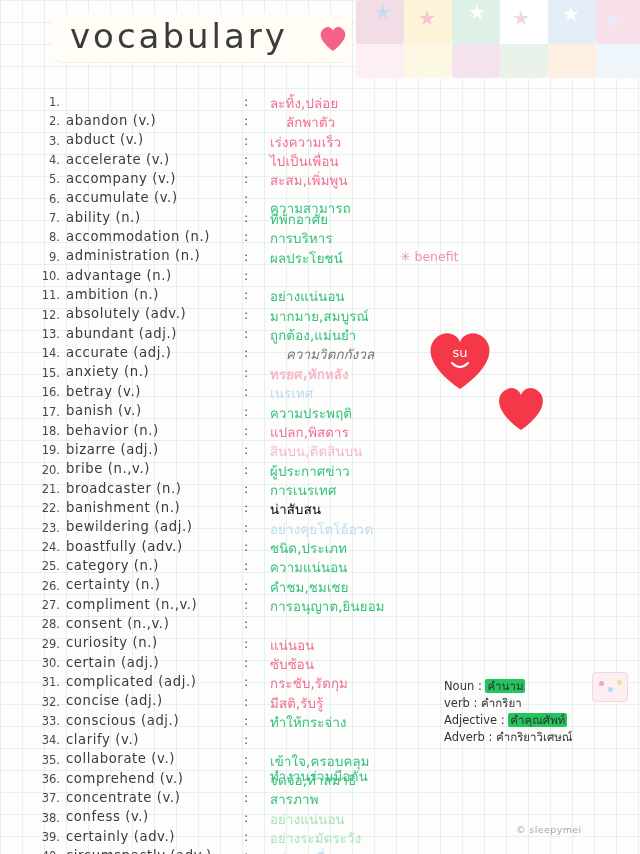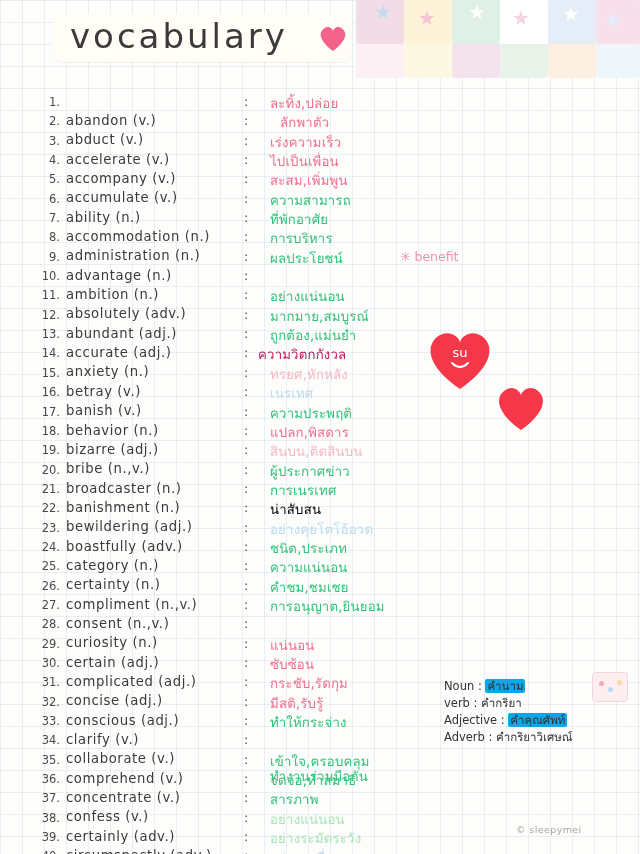--- a/index.html
+++ b/index.html
@@ -128,21 +128,21 @@
   #legend {
     position: absolute;
     left: 444px; top: 678px;
     width: 165px;
     font-size: 11.5px;
     line-height: 17px;
     color: #333;
   }
   #legend div { position: relative; white-space: nowrap; }
   .hl-yellow {
-    background: #0ea5e9;
+    background: #22c55e;
     padding: 0 2px;
     border-radius: 2px;
   }
   #legend-sticker {
     position: absolute;
     left: 592px; top: 672px;
     width: 34px; height: 28px;
     background: #fdeef2;
     border: 1px solid #f3d5de;
     border-radius: 4px;
@@ -201,21 +201,21 @@
       <div class="row">
         <span class="num">1.</span>
         <span class="word">abandon (v.)</span>
         <span class="colon" style="left: 210px;">:</span>
         <span class="thai" style="left: 236px; color: rgb(242, 109, 143);">ละทิ้ง,ปล่อย</span>
       </div>
       <div class="row">
         <span class="num">2.</span>
         <span class="word">abduct (v.)</span>
         <span class="colon" style="left: 210px;">:</span>
-        <span class="thai" style="left: 246px; color: rgb(242, 109, 143); font-family: Liberation Mono, monospace;">ลักพาตัว</span>
+        <span class="thai" style="left: 252px; color: rgb(242, 109, 143); font-family: Liberation Mono, monospace;">ลักพาตัว</span>
       </div>
       <div class="row">
         <span class="num">3.</span>
         <span class="word">accelerate (v.)</span>
         <span class="colon" style="left: 210px;">:</span>
         <span class="thai" style="left: 236px; color: rgb(242, 109, 143);">เร่งความเร็ว</span>
       </div>
       <div class="row">
         <span class="num">4.</span>
         <span class="word">accompany (v.)</span>
@@ -225,21 +225,21 @@
       <div class="row">
         <span class="num">5.</span>
         <span class="word">accumulate (v.)</span>
         <span class="colon" style="left: 210px;">:</span>
         <span class="thai" style="left: 236px; color: rgb(242, 109, 143);">สะสม,เพิ่มพูน</span>
       </div>
       <div class="row">
         <span class="num">6.</span>
         <span class="word">ability (n.)</span>
         <span class="colon" style="left: 210px;">:</span>
-        <span class="thai" style="left: 236px; color: rgb(49, 193, 122);">ความสามารถ</span>
+        <span class="thai" style="left: 236px; color: rgb(49, 193, 122); margin-top: 8px;">ความสามารถ</span>
       </div>
       <div class="row">
         <span class="num">7.</span>
         <span class="word">accommodation (n.)</span>
         <span class="colon" style="left: 210px;">:</span>
         <span class="thai" style="left: 236px; color: rgb(49, 193, 122);">ที่พักอาศัย</span>
       </div>
       <div class="row">
         <span class="num">8.</span>
         <span class="word">administration (n.)</span>
@@ -273,27 +273,27 @@
       <div class="row">
         <span class="num">13.</span>
         <span class="word">accurate (adj.)</span>
         <span class="colon" style="left: 210px;">:</span>
         <span class="thai" style="left: 236px; color: rgb(49, 193, 122);">ถูกต้อง,แม่นยำ</span>
       </div>
       <div class="row">
         <span class="num">14.</span>
         <span class="word">anxiety (n.)</span>
         <span class="colon" style="left: 210px;">:</span>
-        <span class="thai" style="left: 224px; color: #be185d;">ความวิตกกังวล</span>
+        <span class="thai" style="left: 252px; color: #737373; font-style: italic;">ความวิตกกังวล</span>
       </div>
       <div class="row">
         <span class="num">15.</span>
         <span class="word">betray (v.)</span>
         <span class="colon" style="left: 210px;">:</span>
-        <span class="thai" style="left: 236px; color: rgb(246, 183, 198);">ทรยศ,หักหลัง</span>
+        <span class="thai" style="left: 236px; color: rgb(246, 183, 198); font-weight: bold;">ทรยศ,หักหลัง</span>
       </div>
       <div class="row">
         <span class="num">16.</span>
         <span class="word">banish (v.)</span>
         <span class="colon" style="left: 210px;">:</span>
         <span class="thai" style="left: 236px; color: rgb(188, 220, 239);">เนรเทศ</span>
       </div>
       <div class="row">
         <span class="num">17.</span>
         <span class="word">behavior (n.)</span>

